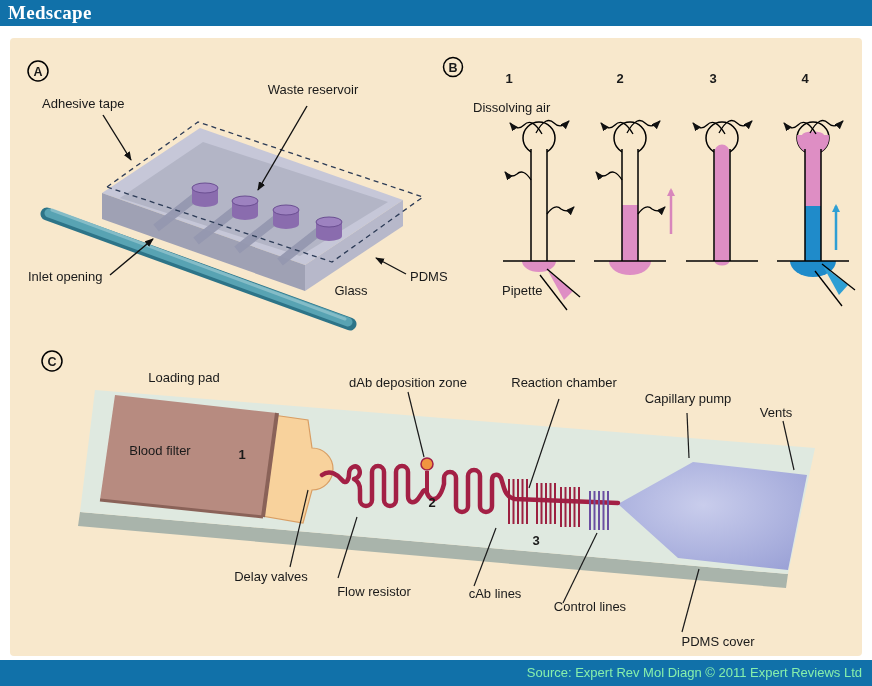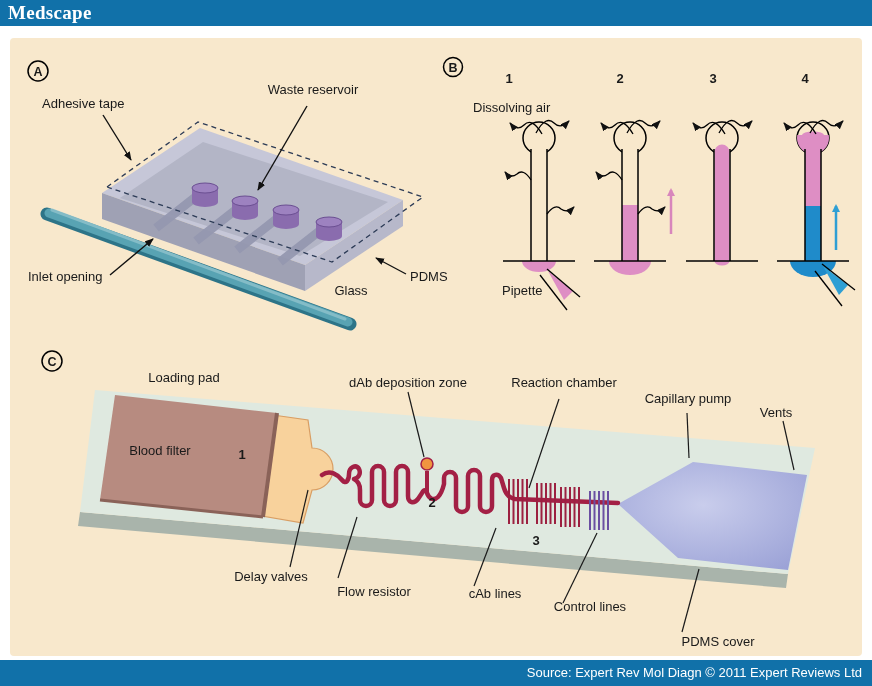--- a/index.html
+++ b/index.html
@@ -2,21 +2,21 @@
 <html><head>
 <meta charset="utf-8">
 <style>
   html,body{margin:0;padding:0;background:#ffffff;width:872px;height:686px;overflow:hidden;
     font-family:"Liberation Sans",sans-serif;}
   .bar{position:absolute;left:0;width:872px;height:26px;background:#1171a9;}
   #topbar{top:0;}
   #botbar{top:660px;}
   #brand{position:absolute;left:8px;top:2px;color:#ffffff;font-family:"Liberation Serif",serif;
     font-size:19px;font-weight:700;letter-spacing:.3px;}
-  #srctext{position:absolute;right:10px;top:5px;color:#ffffff;font-size:13px;}
+  #srctext{position:absolute;right:10px;top:5px;color:#86efac;font-size:13px;}
   #figpanel{position:absolute;left:10px;top:38px;width:852px;height:618px;background:#f8e8cc;border-radius:4px;}
   svg{display:block;}
   text{font-family:"Liberation Sans",sans-serif;font-size:13px;fill:#1a1a1a;}
   .num{font-weight:bold;}
   .tag{font-weight:bold;font-size:12.5px;}
   .tl{stroke:#000;stroke-width:1.5;fill:none;}
   .ptr{stroke:#1a1a1a;stroke-width:1.2;fill:none;}
   .arr{stroke:#111;stroke-width:1.4;fill:none;}
   .wav{stroke:#000;stroke-width:1.3;fill:none;}
   .chan{stroke:#a32045;stroke-width:4.5;fill:none;stroke-linecap:round;stroke-linejoin:round;}

